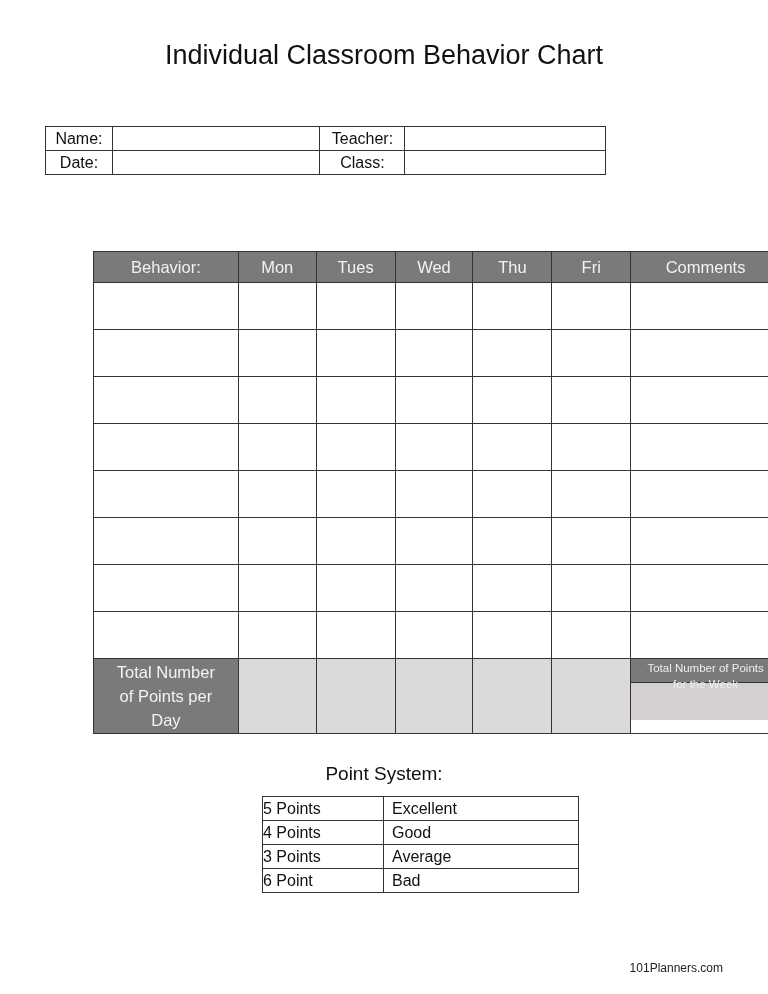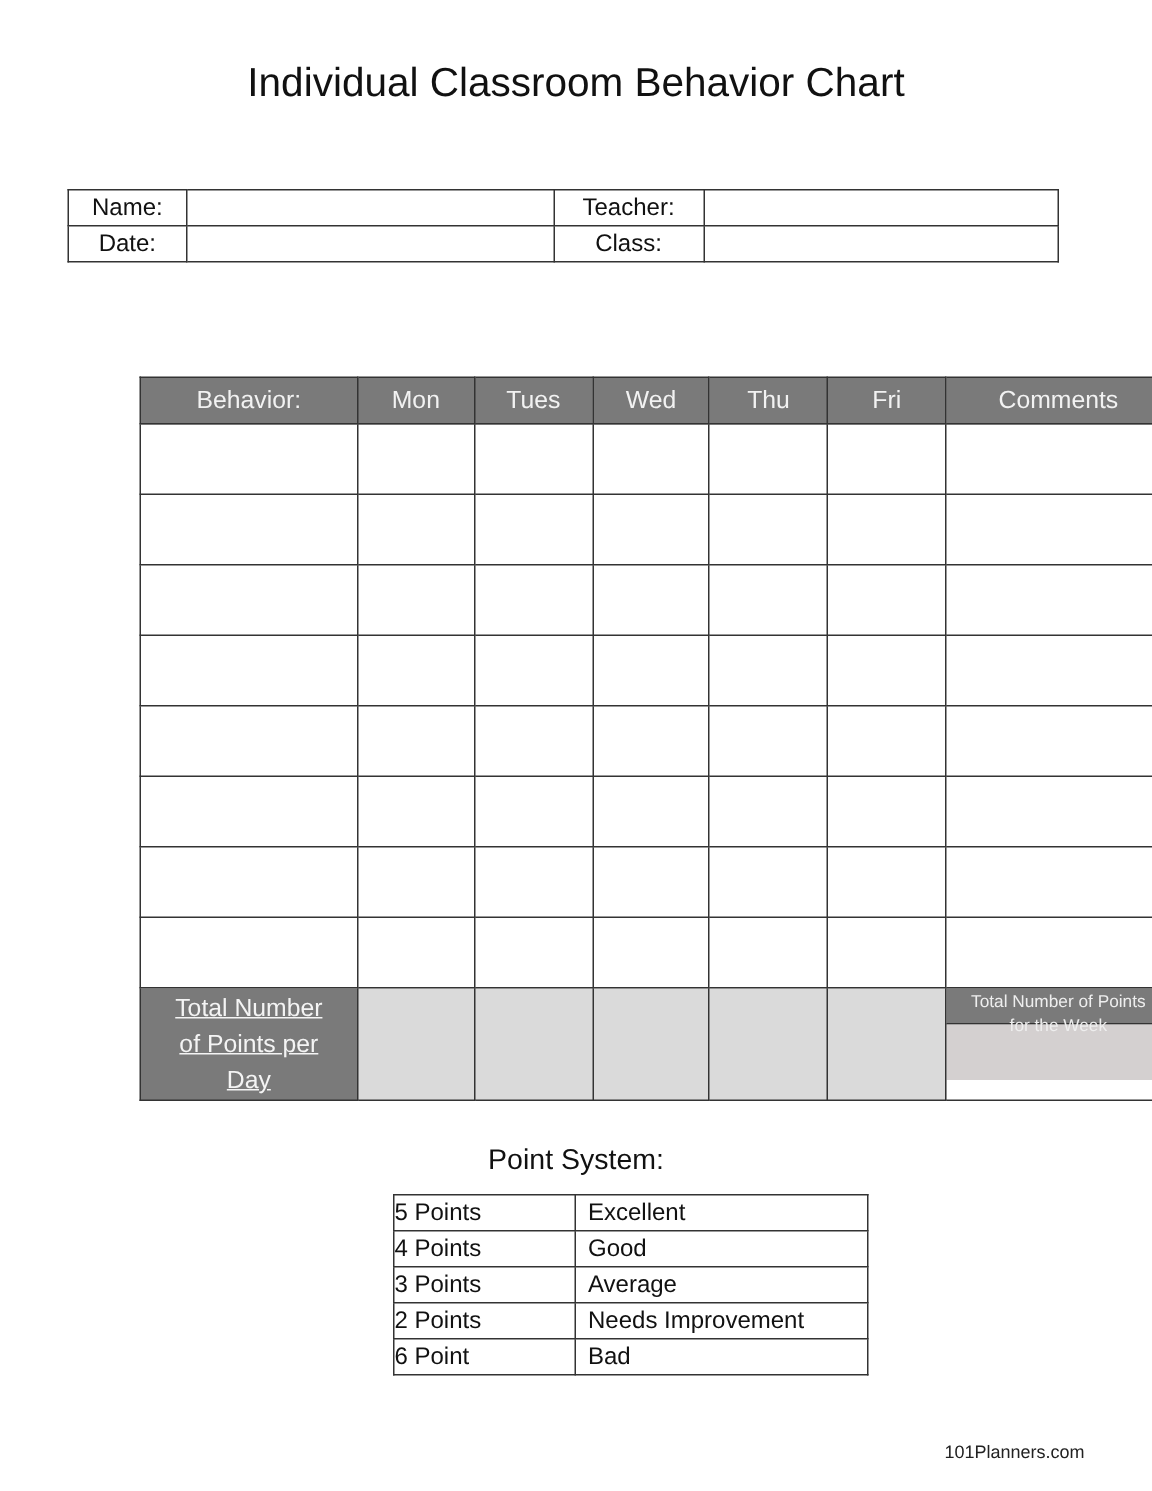--- a/index.html
+++ b/index.html
@@ -1,30 +1,30 @@
 <!DOCTYPE html>
 <html><head>
 <meta charset="utf-8">
 <style>
   html, body { margin:0; padding:0; background:#ffffff; }
   body { width:768px; height:994px; position:relative; overflow:hidden;
          font-family:"Liberation Sans", "DejaVu Sans", sans-serif; color:#111; }
   .title { position:absolute; left:0; top:40px; width:768px; text-align:center;
            font-size:27px; color:#111; letter-spacing:0px; }
   table { border-collapse:collapse; position:absolute; }
-  .info { left:45px; top:126px; width:661px; }
+  .info { left:45px; top:126px; width:561px; }
   .info td { border:1.3px solid #333; height:23px; font-size:16px; padding:0; }
   .info td.lbl { text-align:center; }
   .main { left:45px; top:251px; width:688px;margin-left:48px; }
   .main th { background:#7a7a7a; color:#f2f2f2; font-weight:normal; font-size:16.5px;
              height:30px; border:1.3px solid #333; padding:0; }
   .main td { border:1.3px solid #333; height:46px; padding:0; }
   .main tr.row td { border-top:1.5px solid #666; }
   .main td.total-label { background:#7a7a7a; color:#f4f4f4; font-size:16.5px;
-                         text-align:center; line-height:24px; height:74px;text-decoration:underline; }
+                         text-align:center; line-height:24px; height:74px; }
   .main td.day-total { background:#dadada; }
   .main td.week-cell { padding:0; vertical-align:top; }
   .week-label { background:#7a7a7a; color:#eeeeee; font-size:11.5px; text-align:center;
                 line-height:16px; height:24px; padding-top:1px; box-sizing:border-box;
                 border-bottom:1.3px solid #333; }
   .week-value { background:#d4d0d0; height:37px; }
   .ps-label { position:absolute; left:0; width:768px; top:763px; text-align:center; font-size:19px; }
   .points { left:262px; top:796px; width:317px; }
   .points td { border:1.3px solid #333; height:23px; font-size:16px; padding:0; }
   .points td.pts { width:120px; }
@@ -185,23 +185,19 @@
   </tr>
   <tr>
     <td class="pts">4 Points</td>
     <td class="desc">Good</td>
   </tr>
   <tr>
     <td class="pts">3 Points</td>
     <td class="desc">Average</td>
   </tr>
   <tr>
-    <td class="pts">2 Points</td>
-    <td class="desc">Needs Improvement</td>
-  </tr>
-  <tr>
     <td class="pts">6 Point</td>
     <td class="desc">Bad</td>
   </tr>
 </tbody>
   </table>
 
 <div class="footer">101Planners.com</div>
 
 </body></html>

